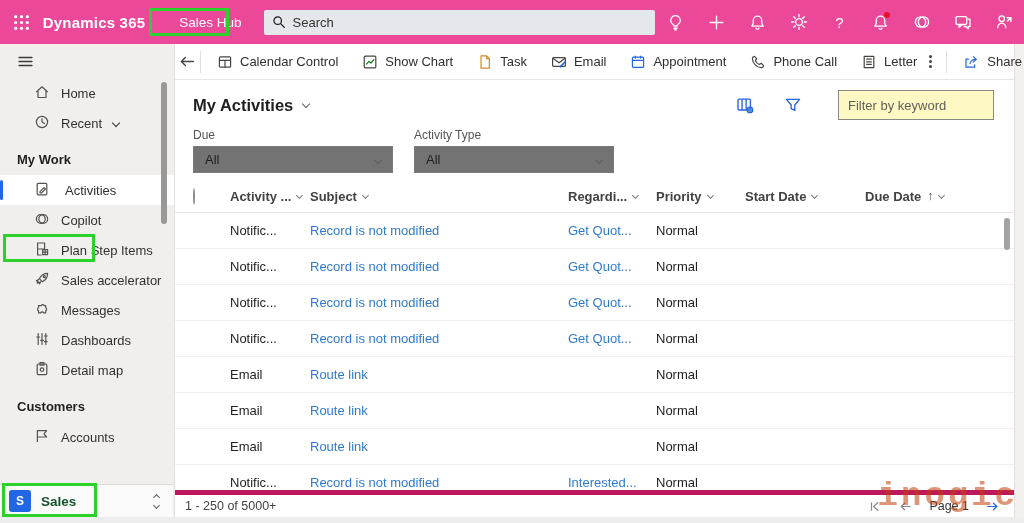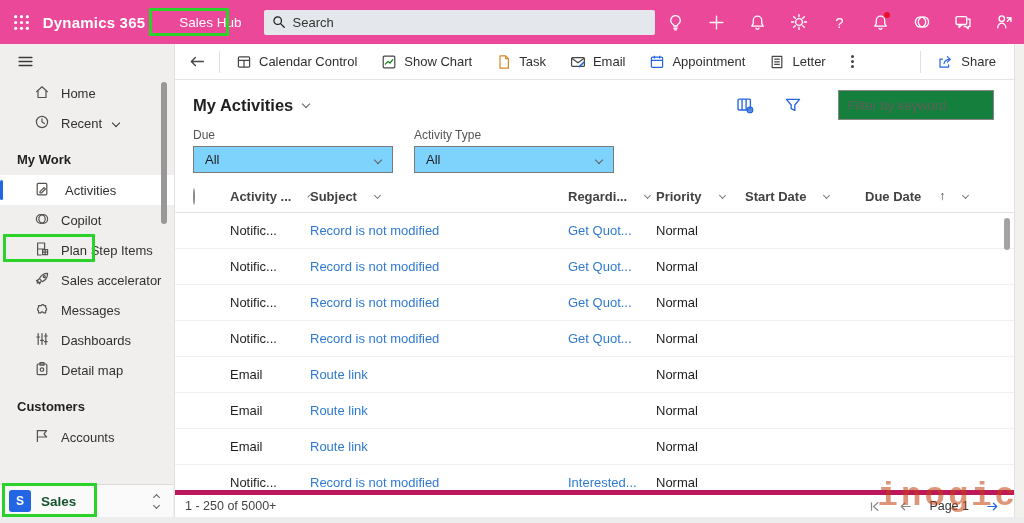--- a/index.html
+++ b/index.html
@@ -48,30 +48,30 @@
   .vdiv { width:1px; height:22px; background:#e1e0df; margin:0 4px; flex:none; }
   .cmd { display:flex; align-items:center; gap:7px; padding:0 12px; height:36px; font-size:13px; cursor:pointer; white-space:nowrap; }
   .cmd-overflow { width:30px; height:36px; display:flex; align-items:center; justify-content:center; cursor:pointer; }
   .vdots { width:3px; height:3px; border-radius:50%; background:#484644; box-shadow:0 -5px 0 #484644, 0 5px 0 #484644; }
   .cmd-share { margin-left:auto; display:flex; align-items:center; gap:8px; padding:0 10px; font-size:13px; cursor:pointer; }
 
   .view-head { height:44px; display:flex; align-items:center; padding:6px 20px 0 18px; }
   .view-title { font-size:16.5px; font-weight:700; color:#1f1f1f; display:flex; align-items:center; gap:10px; cursor:pointer; }
   .view-title .chv { color:#605e5c; margin-top:-2px; }
   .head-icons { margin-left:auto; display:flex; align-items:center; gap:30px; color:#2266e3; }
-  .kw-input { width:156px; height:30px; border:1px solid #8a8886; background:#15803d; font-size:13px; padding:0 9px; color:#1f1f1f; outline:none; font-family:inherit; margin-left:6px; }
+  .kw-input { width:156px; height:30px; border:1px solid #8a8886; background:#fef9c3; font-size:13px; padding:0 9px; color:#1f1f1f; outline:none; font-family:inherit; margin-left:6px; }
   .kw-input::placeholder { color:#605e5c; opacity:1; }
 
   .filters { display:flex; gap:21px; padding:4px 0 0 18px; height:56px; }
   .filter-label { font-size:12px; color:#555; margin-bottom:4px; }
-  .selectbox { width:200px; height:27px; border:1px solid #7a7a7a; display:flex; align-items:center; justify-content:space-between; padding:0 11px; font-size:13px; color:#1f1f1f; cursor:pointer; background:#7dd3fc; }
+  .selectbox { width:200px; height:27px; border:1px solid #7a7a7a; display:flex; align-items:center; justify-content:space-between; padding:0 11px; font-size:13px; color:#1f1f1f; cursor:pointer; background:#737373; }
   .selectbox .chv { color:#605e5c; }
 
   .grid-header { height:33px; display:grid; grid-template-columns:37px 80px 258px 88px 89px 120px auto; align-items:center; padding-left:18px; border-bottom:1px solid #e3e3e3; font-size:13px; font-weight:700; color:#424242; }
-  .hcell { display:flex; align-items:center; gap:18px; cursor:pointer; white-space:nowrap; }
+  .hcell { display:flex; align-items:center; gap:6px; cursor:pointer; white-space:nowrap; }
   .hcell .chv { color:#7a7a7a; margin-top:-2px; }
   .radio { width:15px; height:15px; border:1px solid #8a8886; border-radius:50%; background:#fff; cursor:pointer; }
   .sortarrow { font-size:12px; color:#424242; }
 
   .rows { height:277px; overflow:hidden; }
   .trow { height:36px; display:grid; grid-template-columns:37px 80px 258px 88px 89px 120px auto; align-items:center; padding-left:18px; border-bottom:1px solid #f0f0f0; font-size:13px; color:#1f1f1f; cursor:default; }
   .cell-link { color:#2f7ad1; cursor:pointer; text-decoration:none; white-space:nowrap; overflow:hidden;margin-top:14px; }
   .cell { white-space:nowrap; overflow:hidden; }
 
   .statusbar { height:27px; border-top:5px solid #be185d; display:flex; align-items:center; padding:0 14px 0 10px; font-size:12.5px; color:#444; }
@@ -336,20 +336,28 @@
           <span>
               <svg class="ic" width="16" height="16" viewBox="0 0 16 16" fill="none" stroke="#2266e3" stroke-width="1.2" stroke-linejoin="round">
                 <rect x="2.4" y="3.2" width="11.2" height="10.2" rx="1"></rect>
                 <path d="M2.4 6.4h11.2M5.4 1.8v2.8M10.6 1.8v2.8"></path>
               </svg>
             </span>
           <span>Appointment</span>
         </div>
         <div class="cmd">
           <span>
+              <svg class="ic" width="16" height="16" viewBox="0 0 16 16" fill="none" stroke="#484644" stroke-width="1.2" stroke-linejoin="round" stroke-linecap="round">
+                <path d="M4.4 2.4c-1 .2-2 1.2-2 2.2 0 4.6 4.4 9 9 9 1 0 2-1 2.2-2l-2.4-2.3-2 1.2c-1.7-.8-3-2.1-3.8-3.8l1.3-2Z"></path>
+              </svg>
+            </span>
+          <span>Phone Call</span>
+        </div>
+        <div class="cmd">
+          <span>
               <svg class="ic" width="16" height="16" viewBox="0 0 16 16" fill="none" stroke="#484644" stroke-width="1.2" stroke-linejoin="round">
                 <rect x="3.2" y="2.4" width="9.6" height="11.2"></rect>
                 <path d="M5.2 5.2h5.6M5.2 7.8h5.6M5.2 10.4h5.6"></path>
               </svg>
             </span>
           <span>Letter</span>
         </div>
         <div class="cmd-overflow">
             <span class="vdots"></span>
           </div>

